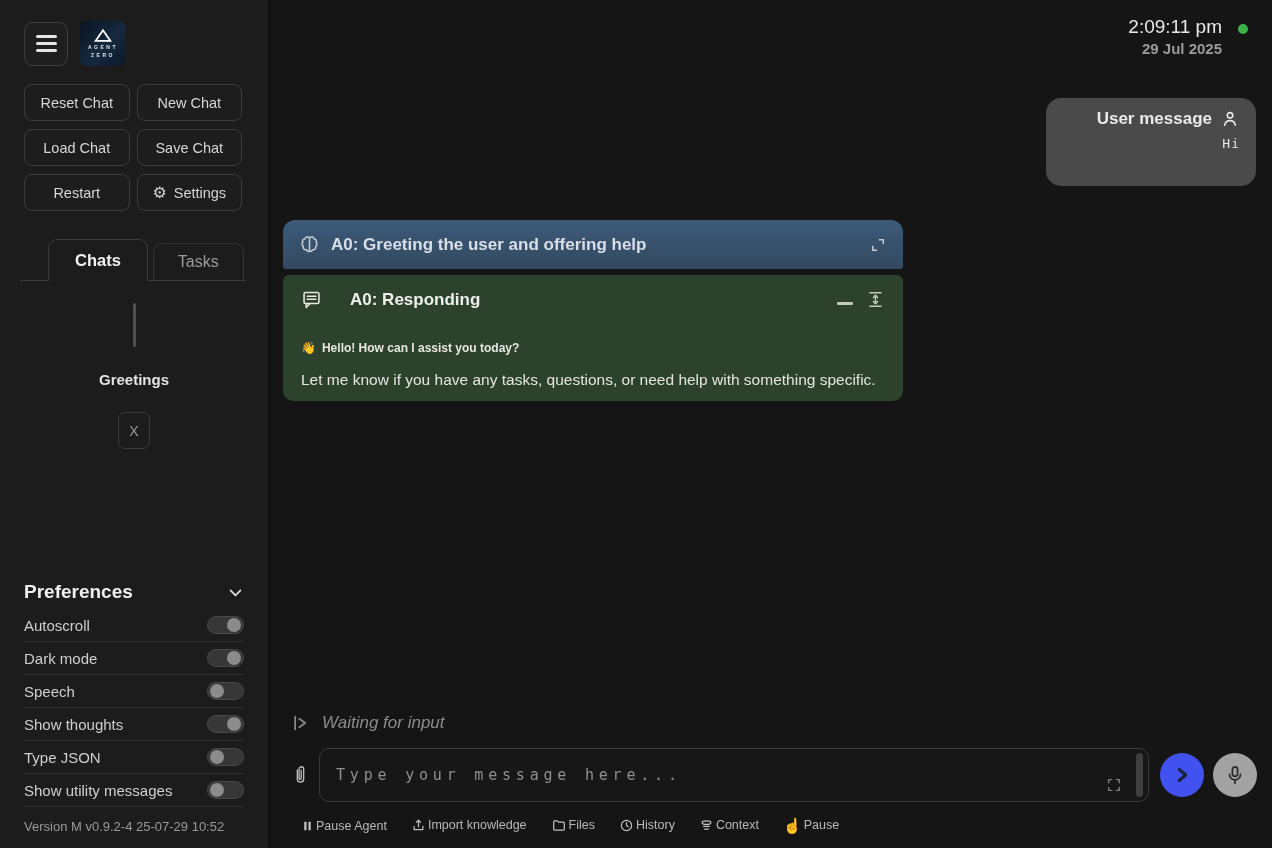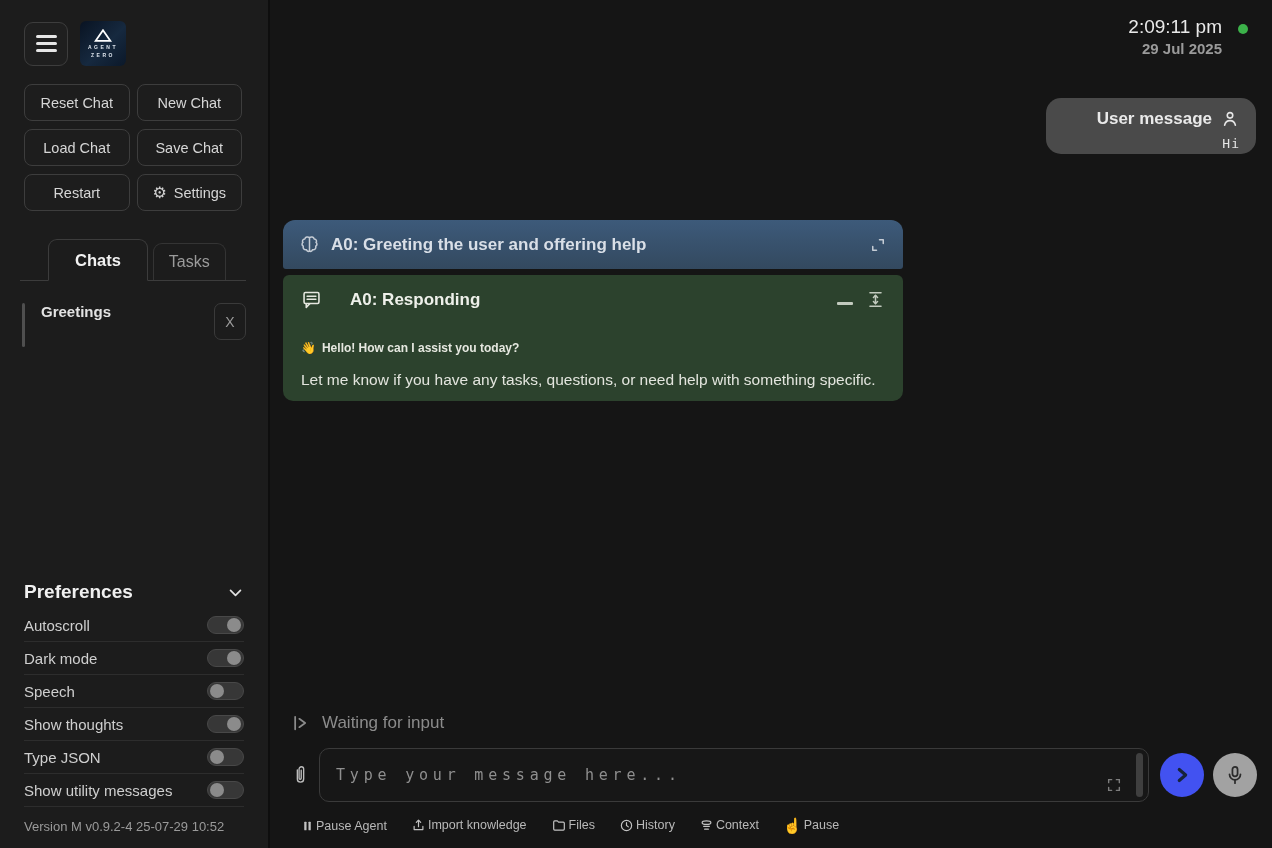--- a/index.html
+++ b/index.html
@@ -27,25 +27,25 @@
     color:#d6d6d6; font-size:14.5px; display:flex; align-items:center; justify-content:center;
     gap:7px; cursor:pointer; font-family:inherit; }
   .gear-glyph { font-size:16px; color:#cfcfcf; }
 
   .tabs { display:flex; align-items:flex-end; border-bottom:1px solid #3c3c3c;
     margin:28px 22px 0 20px; padding-left:28px; }
   .tab { border:1px solid #3c3c3c; border-bottom:none; border-radius:9px 9px 0 0;
     display:flex; align-items:center; justify-content:center; cursor:pointer; }
   .tab.active { height:42px; padding:0 26px; color:#f2f2f2; font-weight:bold; font-size:16.5px;
     background:#1c1c1c; margin-bottom:-1px; border-bottom:1px solid #1c1c1c; }
-  .tab.inactive { height:37px; padding:0 15px; color:#9b9b9b; font-size:16px;
+  .tab.inactive { height:37px; padding:0 24px; color:#9b9b9b; font-size:16px;
     border-color:#343434; margin-left:5px; }
 
   .chat-list { margin:22px 22px 0 22px; }
-  .chat-item { display:flex; gap:16px; }
+  .chat-item { display:flex; align-items:center; gap:24px;flex-direction:column; }
   .chat-accent { width:3px; height:44px; background:#4f4f4f; border-radius:2px; }
   .chat-title { flex:1; color:#e3e3e3; font-weight:bold; font-size:15px; }
   .chat-close { width:32px; height:37px; border:1px solid #3a3a3a; border-radius:7px;
     background:transparent; color:#9a9a9a; font-size:14px; cursor:pointer; font-family:inherit; }
 
   .prefs { margin:auto 24px 0 24px; }
   .prefs-head { display:flex; align-items:center; justify-content:space-between; height:34px; }
   .prefs-title { color:#f0f0f0; font-weight:bold; font-size:19px; }
   .pref-row { display:flex; align-items:center; justify-content:space-between; height:33px;
     border-bottom:1px solid #2d2d2d; }
@@ -58,21 +58,21 @@
   .version { color:#9a9a9a; font-size:13px; margin:12px 24px 14px 24px; }
 
   
   .main { flex:1; position:relative; background:#151515; }
   .clock { position:absolute; top:16px; right:20px; display:flex; align-items:flex-start; }
   .clock-texts { text-align:right; }
   .clock-time { color:#e9e9e9; font-size:19px; font-weight:500; }
   .clock-date { color:#9a9a9a; font-size:15px; margin-top:2px;font-weight:bold; }
   .online-dot { width:10px; height:10px; border-radius:50%; margin:8px 4px 0 16px; }
 
-  .user-msg { position:absolute; top:98px; right:16px; width:210px; height:56px;
+  .user-msg { position:absolute; top:98px; right:16px; width:210px; height:88px;
     border-radius:15px; padding:11px 16px 10px 16px; }
   .user-msg-head { display:flex; align-items:center; justify-content:flex-end; gap:8px;
     color:#eaeaea; font-weight:bold; font-size:17px; }
   .user-msg-body { text-align:right; color:#e6e6e6; margin-top:7px;
     font-family:"DejaVu Sans Mono", monospace; font-size:13px; letter-spacing:1px; }
 
   .agent-head { position:absolute; top:220px; left:13px; width:620px; height:49px;
     border-radius:12px 12px 3px 3px;
     background:linear-gradient(180deg,#3d5a7a,#33495f);
     display:flex; align-items:center; padding:0 16px; gap:11px; }
@@ -83,21 +83,21 @@
   .agent-resp-head { display:flex; align-items:center; gap:28px; }
   .agent-resp-title { color:#eef0ea; font-weight:bold; font-size:17px; flex:1; }
   .resp-controls { display:flex; align-items:center; gap:13px; color:#c2cabe; }
   .min-dash { width:16px; height:2.5px; background:#c2cabe; border-radius:1px; margin-top:8px; }
   .resp-line1 { margin-top:31px; color:#e6e8e0; font-weight:bold; font-size:12px; }
   .resp-emoji { color:#e6c34b; margin-right:6px; }
   .resp-line2 { margin-top:16px; color:#e3e5de; font-size:15.5px; }
 
   .bottom { position:absolute; left:0; right:0; bottom:0; }
   .status-row { display:flex; align-items:center; gap:11px; padding-left:21px; height:34px;
-    margin-bottom:8px; color:#8b8b8b; }
+    margin-bottom:8px; color:#8b8b8b;font-style:italic; }
   .status-text { font-size:17px; }
   .input-row { display:flex; align-items:center; padding:0 15px 0 21px; gap:9px; height:54px; }
   .paperclip { color:#bdbdbd; display:flex; cursor:pointer; }
   .msg-box { flex:1; height:54px; background:#171717; border:1px solid #3a3a3a;
     border-radius:10px; position:relative; display:flex; align-items:center; }
   .msg-input { width:100%; height:100%; background:transparent; border:none; outline:none;
     color:#cfcfcf; caret-color:#cfcfcf; padding:0 48px 0 16px;
     font-family:"DejaVu Sans Mono", monospace; font-size:15px; letter-spacing:0.32em; }
   .msg-input::placeholder { color:#8f8f8f; }
   .expand-corners { position:absolute; right:26px; bottom:8px; color:#7d7d7d; display:flex;

